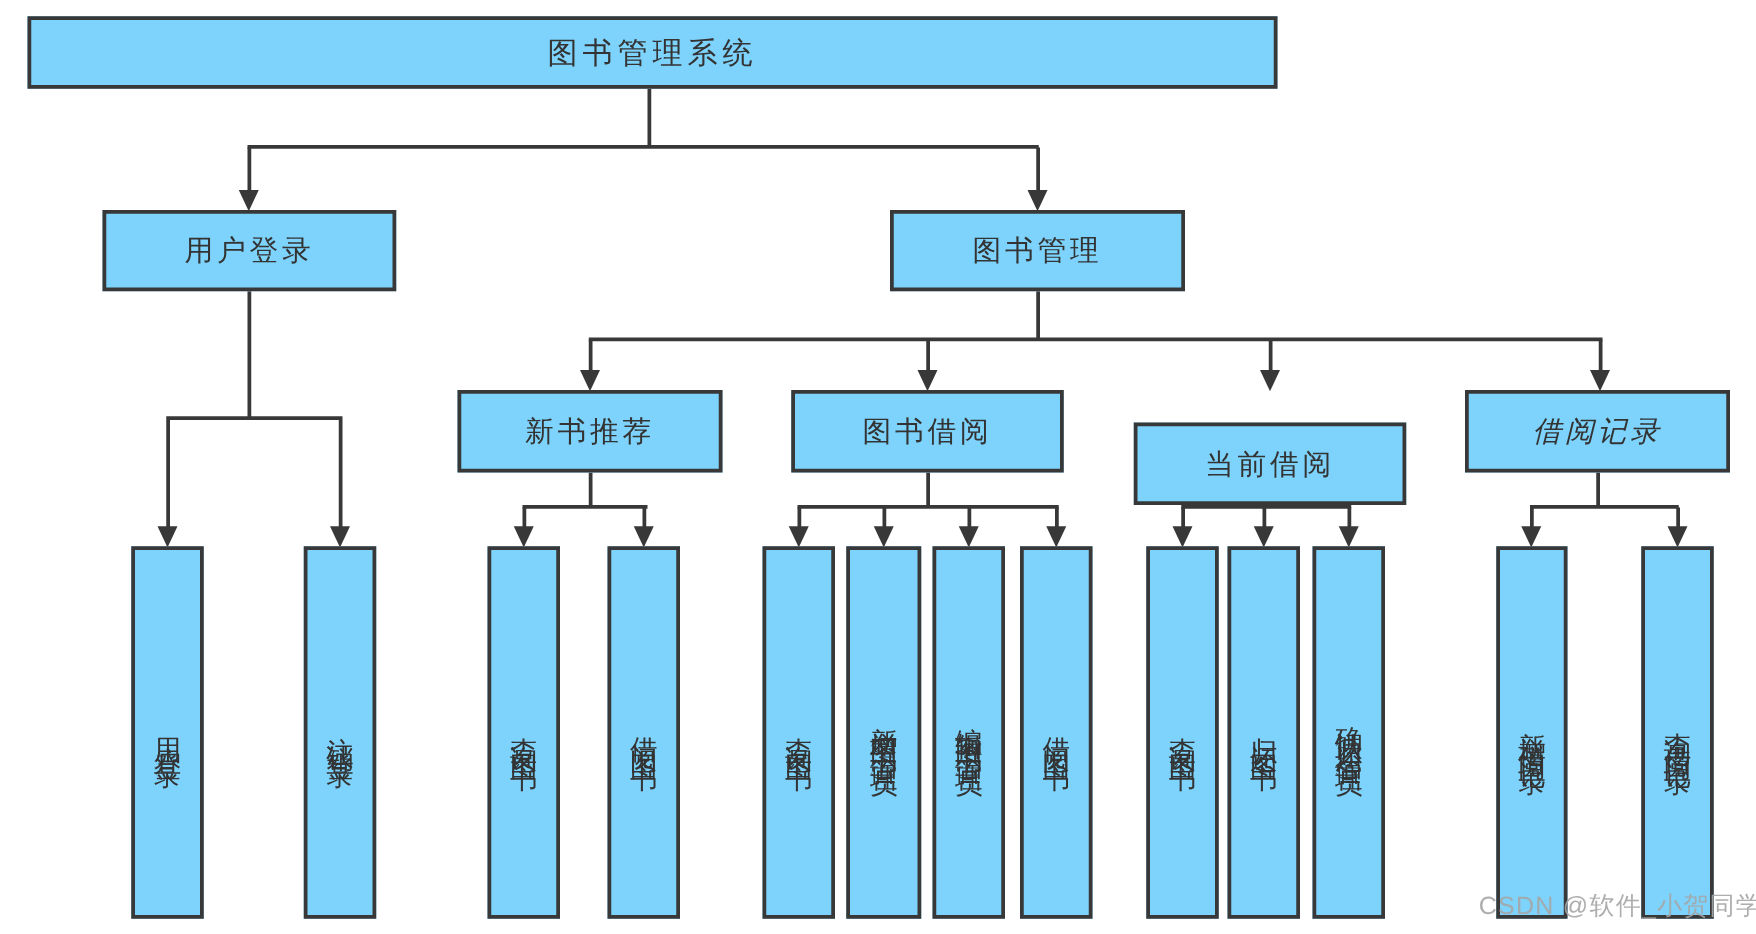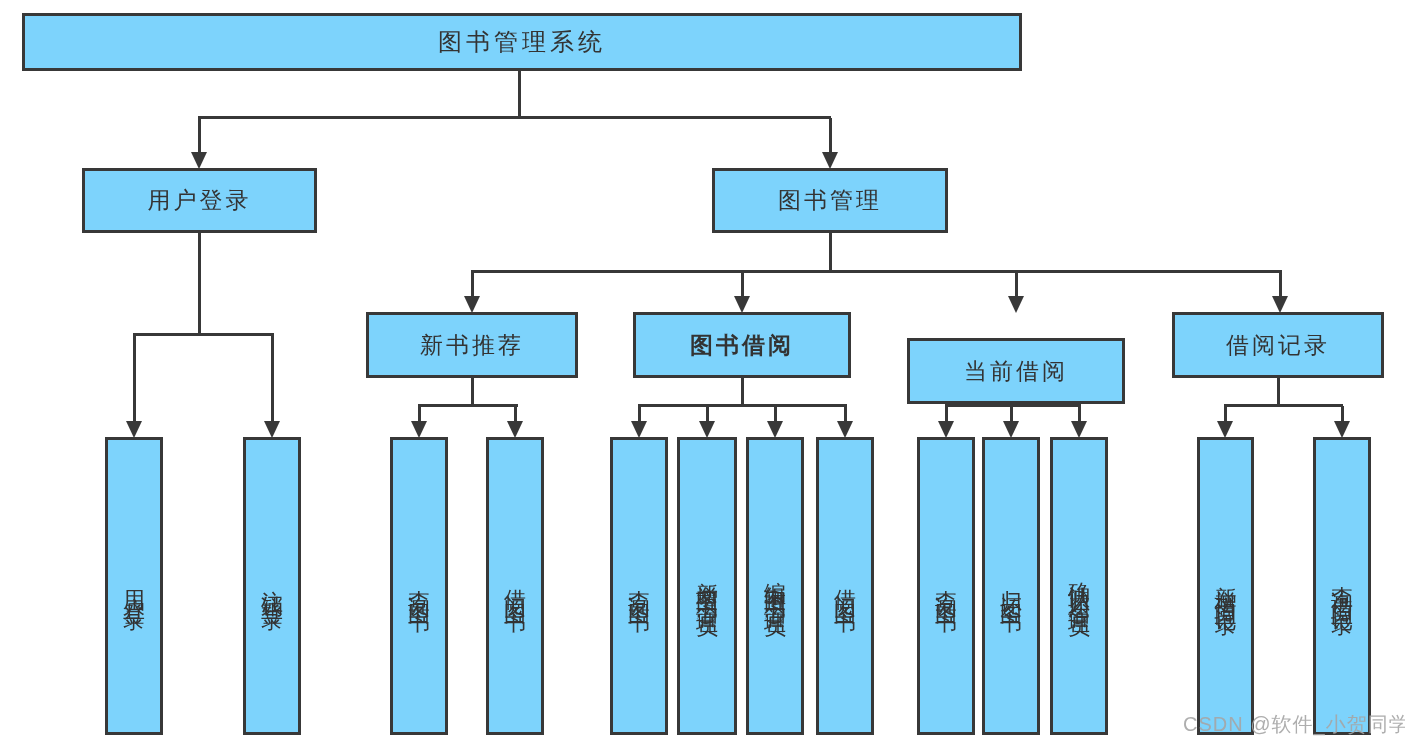--- a/index.html
+++ b/index.html
@@ -144,27 +144,27 @@
   <div class="node l2-box" style="left:82px; width:235px;">
     <span class="hlabel">用户登录</span>
   </div>
   <div class="node l2-box" style="left:712px; width:236px;">
     <span class="hlabel">图书管理</span>
   </div>
 
   <div class="node l3-box" style="left:366px; width:212px;">
     <span class="hlabel">新书推荐</span>
   </div>
-  <div class="node l3-box" style="left:633px; width:218px;font-weight:bold;">
+  <div class="node l3-box" style="left:633px; width:218px;">
     <span class="hlabel">图书借阅</span>
   </div>
   <div class="node l3-box" style="left:907px; width:218px;margin-top:26px;">
     <span class="hlabel">当前借阅</span>
   </div>
-  <div class="node l3-box" style="left:1172px; width:212px;">
+  <div class="node l3-box" style="left:1172px; width:212px;font-style:italic;">
     <span class="hlabel">借阅记录</span>
   </div>
 
   <div class="node leaf" style="left:105px; width:58px;">
     <span class="vtext">用户登录</span>
   </div>
   <div class="node leaf" style="left:243px; width:58px;">
     <span class="vtext">注销登录</span>
   </div>
 

